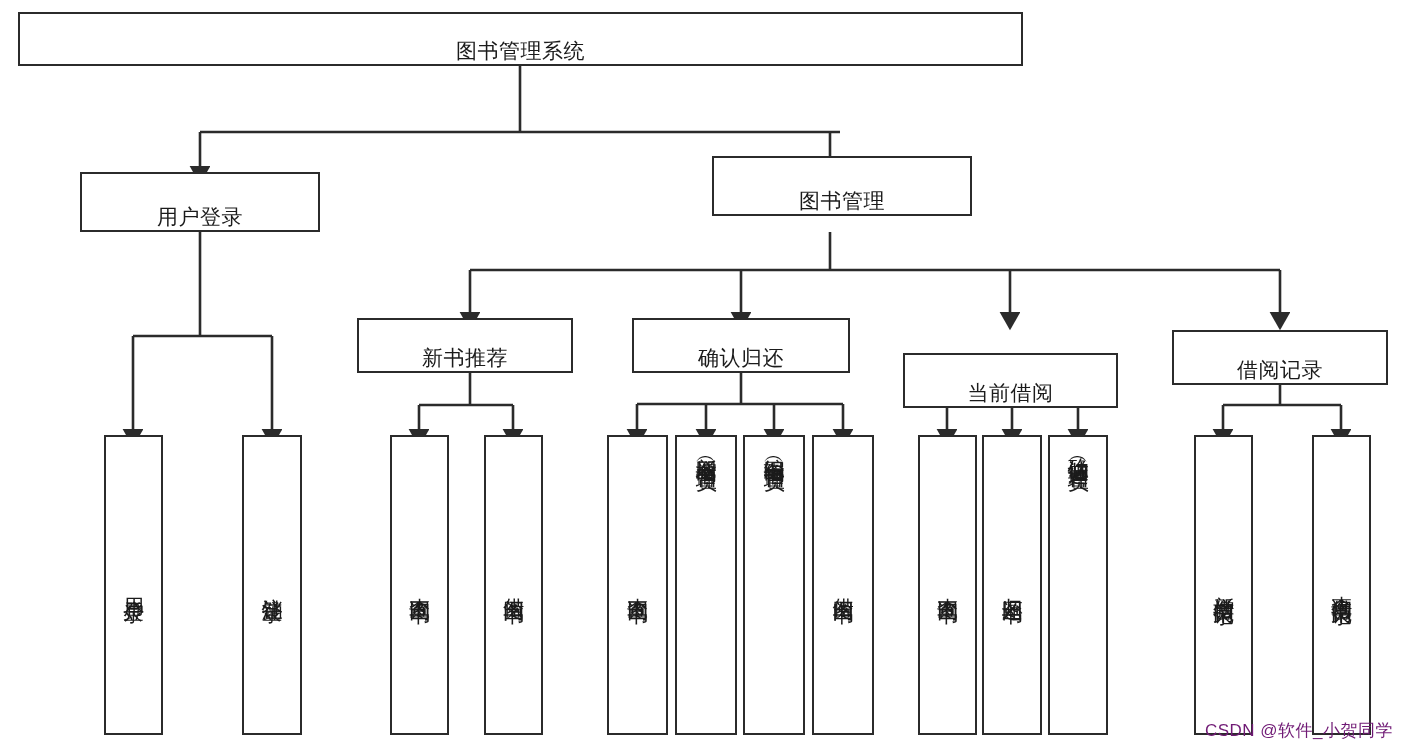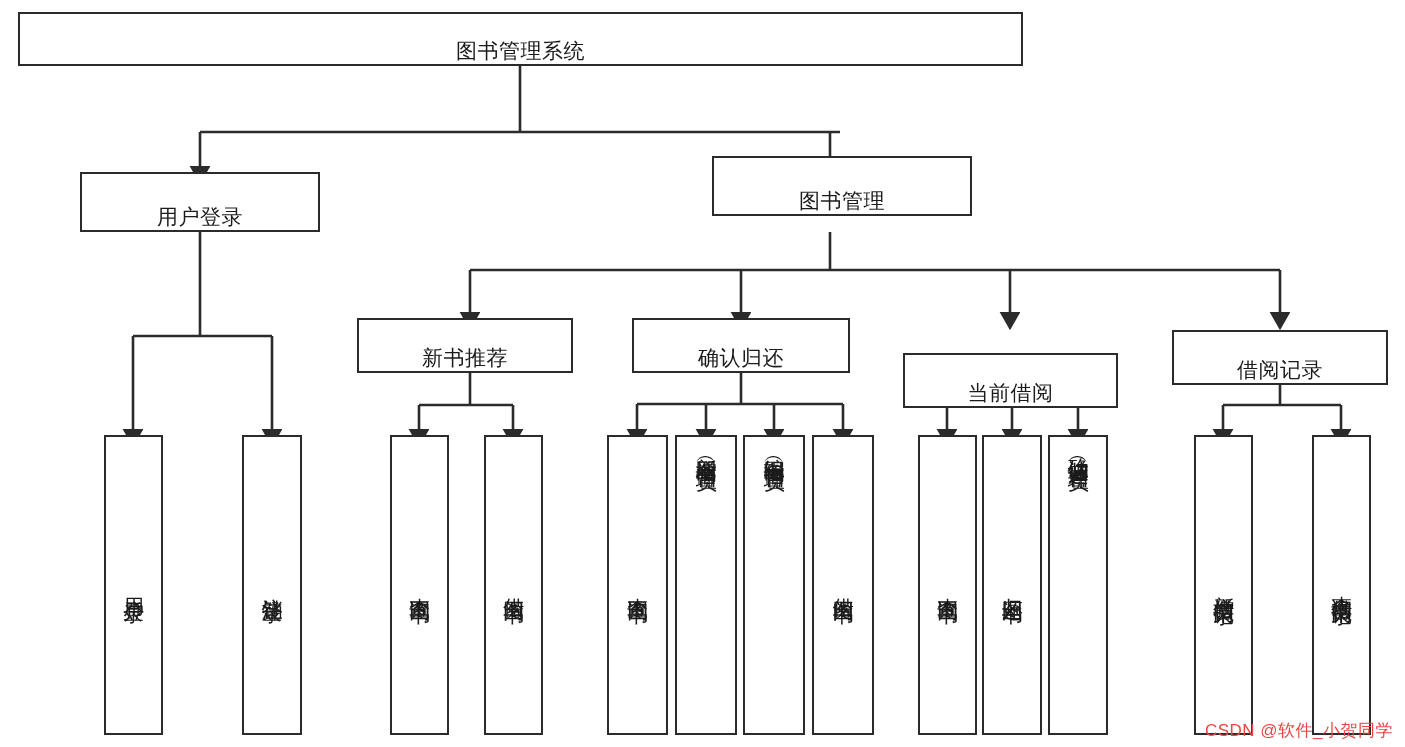--- a/index.html
+++ b/index.html
@@ -63,21 +63,21 @@
     white-space: nowrap;
   }
   .node.vert.centered {
     align-items: center;
     padding-top: 0;
   }
   #watermark {
     position: absolute;
     right: 12px;
     bottom: 5px;
-    color: #ef4444;
+    color: #701a75;
     font-size: 17px;
     letter-spacing: 0.5px;
     z-index: 5;
     white-space: nowrap;
   }
 </style>
 </head>
 <body>
 
 <div id="canvas">

